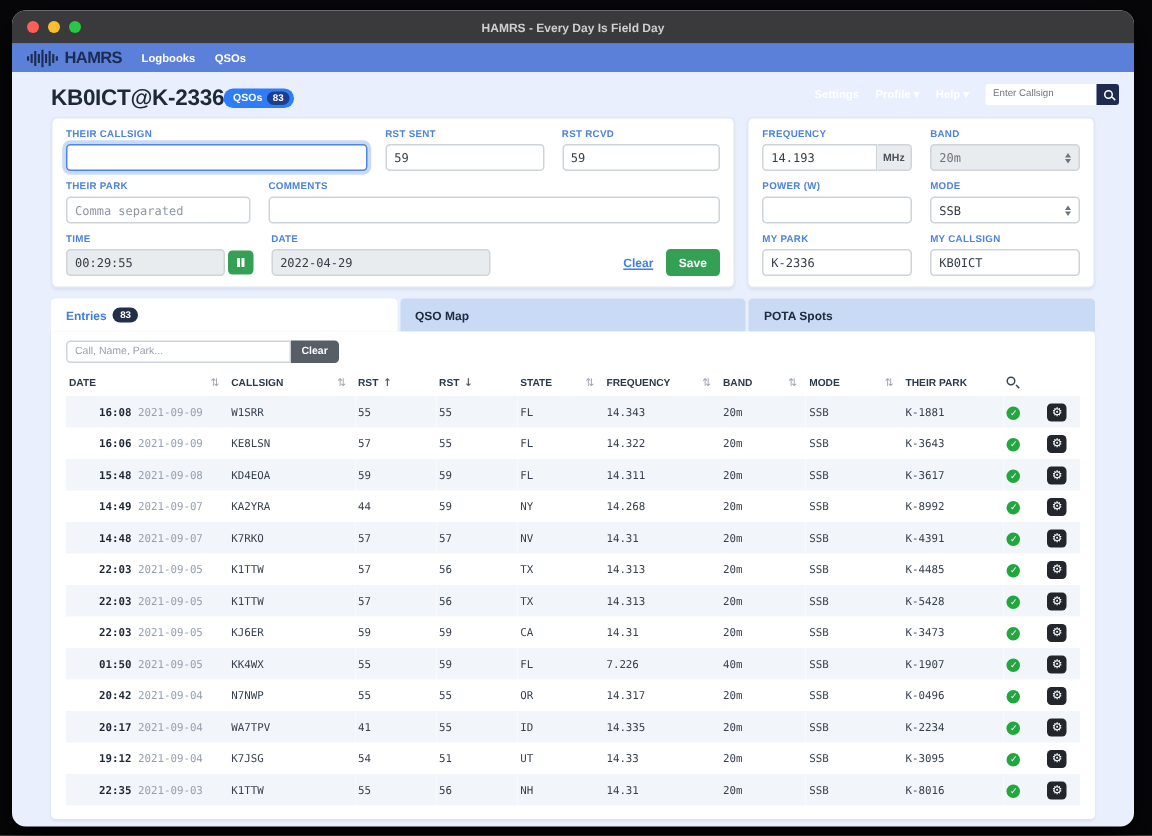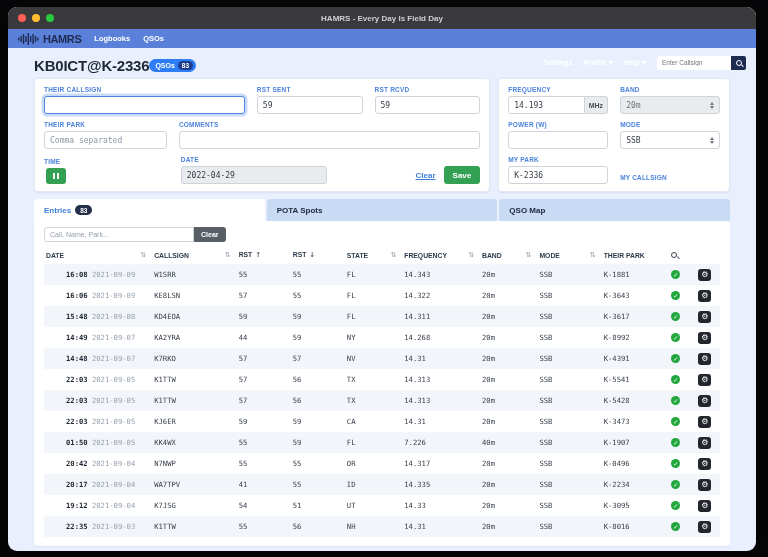--- a/index.html
+++ b/index.html
@@ -207,20 +207,21 @@
           </div>
           <div class="field" style="flex:2.45">
             <label>COMMENTS</label>
             <input class="input" value="" style="">
           </div>
         </div>
         <div class="frow">
           <div class="field" style="flex:1.15">
             <label>TIME</label>
             <div style="display:flex;align-items:center;">
+              <input class="input disabled" readonly="" value="00:29:55" style="">
               <button class="pause-btn">
                   <i></i>
                   <i></i>
                 </button>
             </div>
           </div>
           <div class="field" style="flex:1.35">
             <label>DATE</label>
             <input class="input disabled" readonly="" value="2022-04-29" style="">
           </div>
@@ -267,35 +268,36 @@
             </div>
           </div>
         </div>
         <div class="frow">
           <div class="field" style="flex:1">
             <label>MY PARK</label>
             <input class="input" value="K-2336" style="">
           </div>
           <div class="field" style="flex:1">
             <label>MY CALLSIGN</label>
+            <input class="input" value="KB0ICT" style="">
           </div>
         </div>
       </div>
     </div>
 
     <div class="tabs">
       <div class="tab active">
         <span>Entries</span>
         <span class="entries-badge">83</span>
       </div>
       <div class="tab inactive">
+        <span>QSO Map</span>
+      </div>
+      <div class="tab inactive">
         <span>POTA Spots</span>
-      </div>
-      <div class="tab inactive">
-        <span>QSO Map</span>
       </div>
     </div>
 
     <div class="table-card">
       <div class="filter-row">
         <input type="text" placeholder="Call, Name, Park..." style="">
         <button class="filter-clear">Clear</button>
       </div>
       <table class="qtable">
         <colgroup>
@@ -434,21 +436,21 @@
             </tr>
             <tr>
               <td><span class="cell-time">22:03</span> <span class="cell-date">2021-09-05</span></td>
               <td>K1TTW</td>
               <td>57</td>
               <td>56</td>
               <td>TX</td>
               <td>14.313</td>
               <td>20m</td>
               <td>SSB</td>
-              <td>K-5541</td>
+              <td>K-4485</td>
               <td><span class="check">✓</span></td>
               <td><button class="gear-btn">
                   <span class="gear-glyph">⚙</span>
                 </button></td>
             </tr>
             <tr>
               <td><span class="cell-time">22:03</span> <span class="cell-date">2021-09-05</span></td>
               <td>K1TTW</td>
               <td>57</td>
               <td>56</td>

